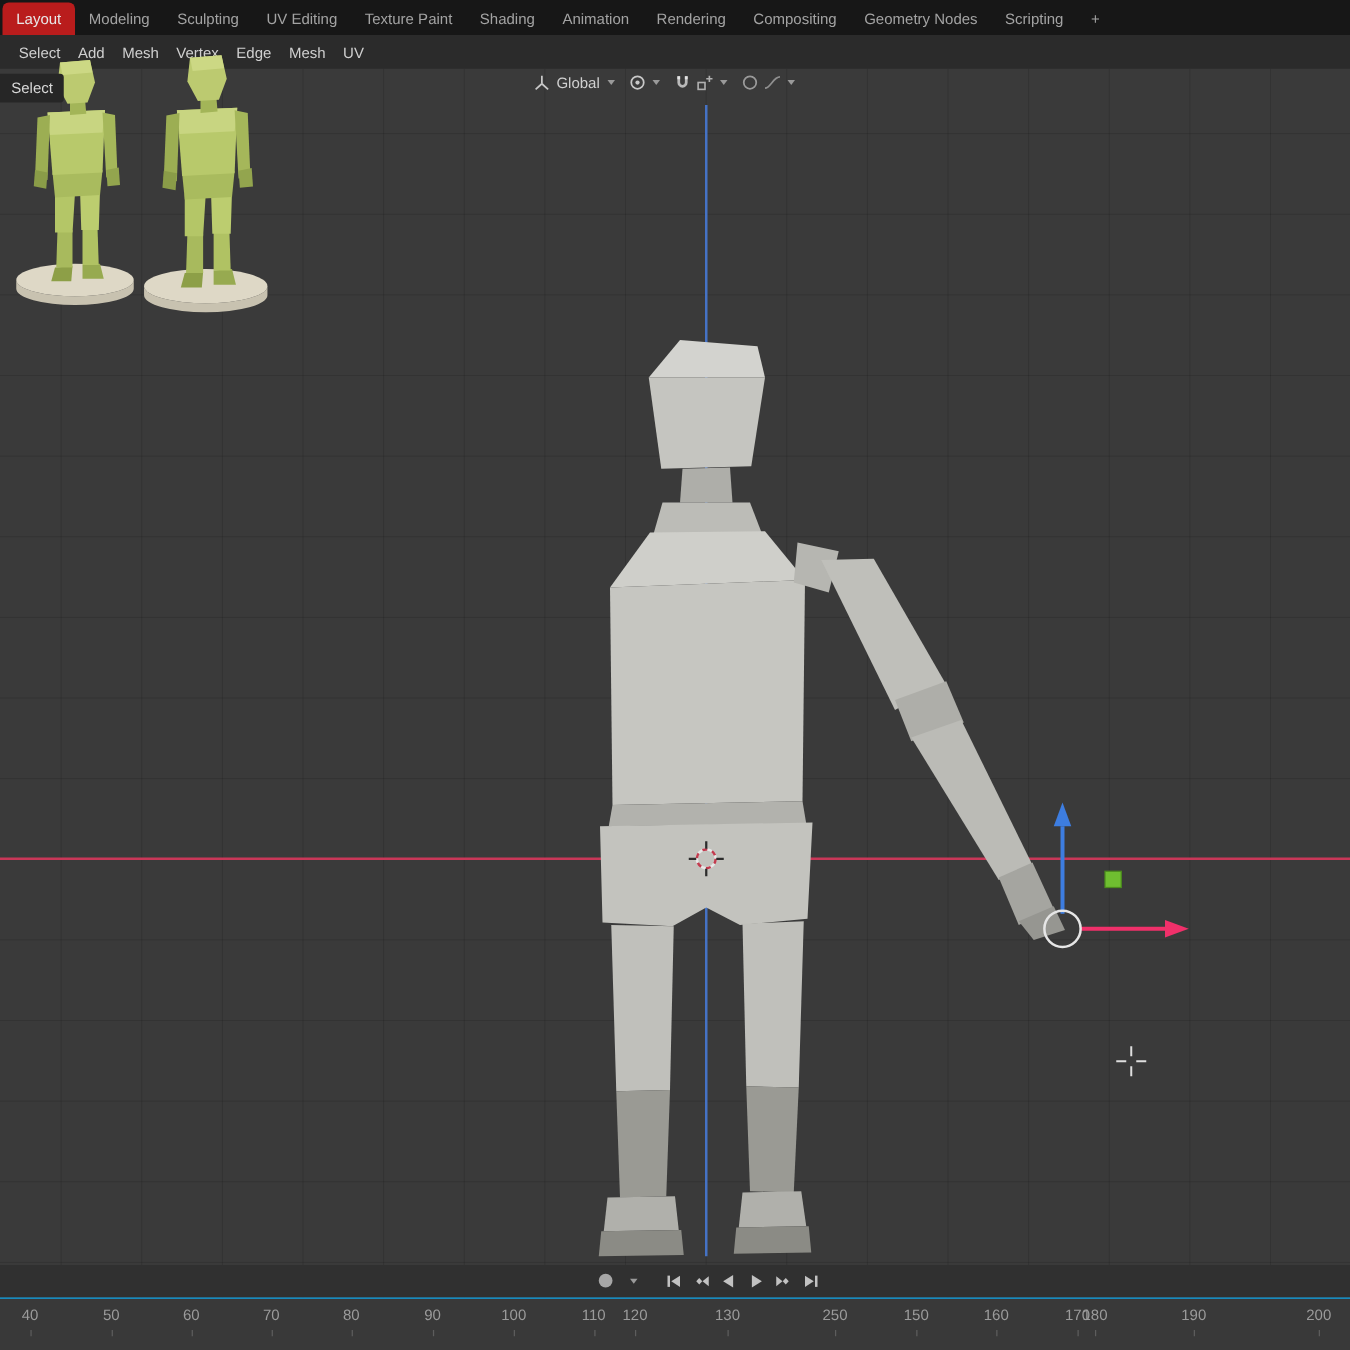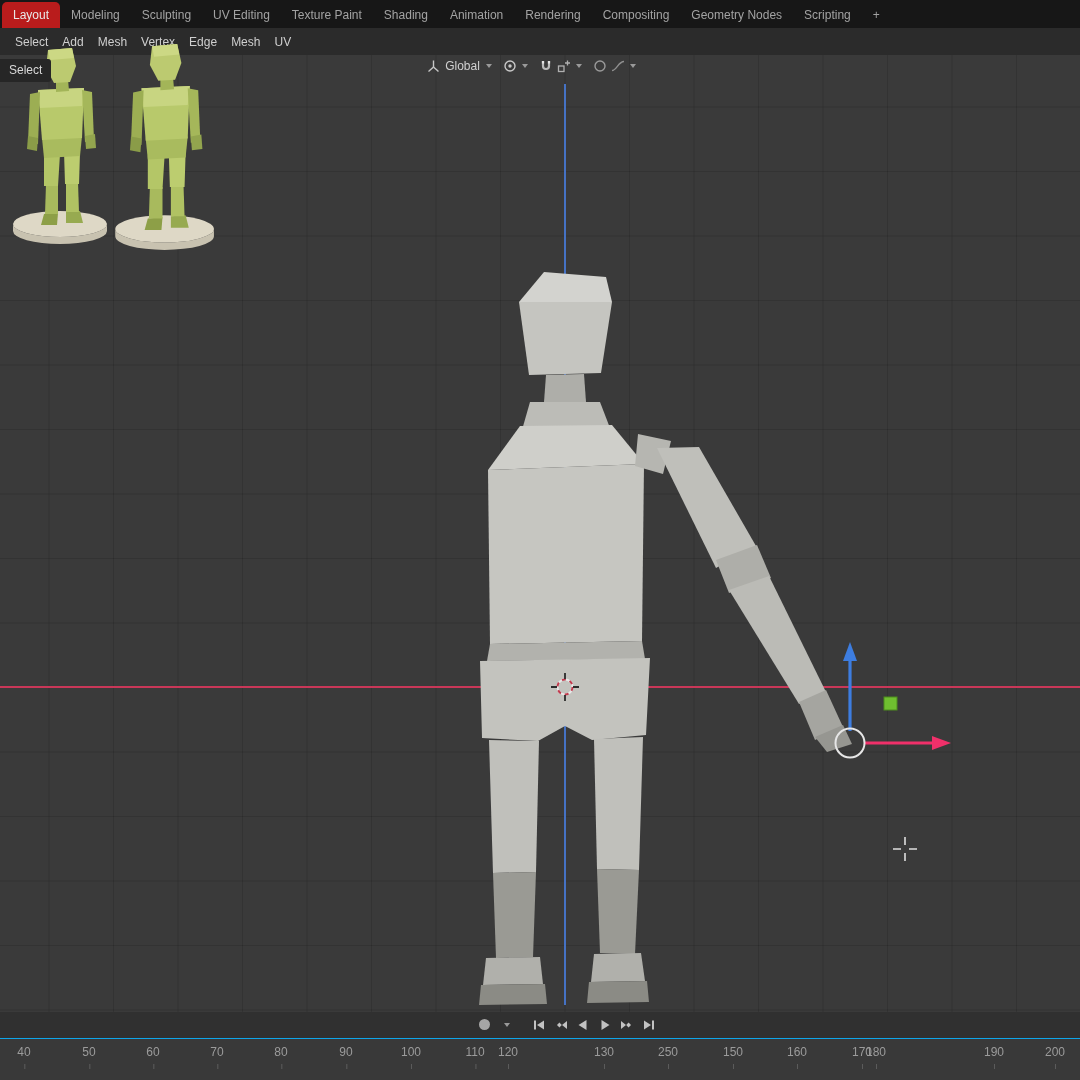--- a/index.html
+++ b/index.html
@@ -312,21 +312,21 @@
 <div class="tl-ruler">
   <span class="frame" style="left:24px">40</span>
   <span class="frame" style="left:89px">50</span>
   <span class="frame" style="left:153px">60</span>
   <span class="frame" style="left:217px">70</span>
   <span class="frame" style="left:281px">80</span>
   <span class="frame" style="left:346px">90</span>
   <span class="frame" style="left:411px">100</span>
   <span class="frame" style="left:475px">110</span>
   <span class="frame" style="left:508px">120</span>
-  <span class="frame" style="left:604px">130</span>
+  <span class="frame" style="left:582px">130</span>
   <span class="frame" style="left:668px">250</span>
   <span class="frame" style="left:733px">150</span>
   <span class="frame" style="left:797px">160</span>
   <span class="frame" style="left:862px">170</span>
   <span class="frame" style="left:876px">180</span>
-  <span class="frame" style="left:994px">190</span>
+  <span class="frame" style="left:955px">190</span>
   <span class="frame" style="left:1055px">200</span>
 </div>
 
 </body></html>

